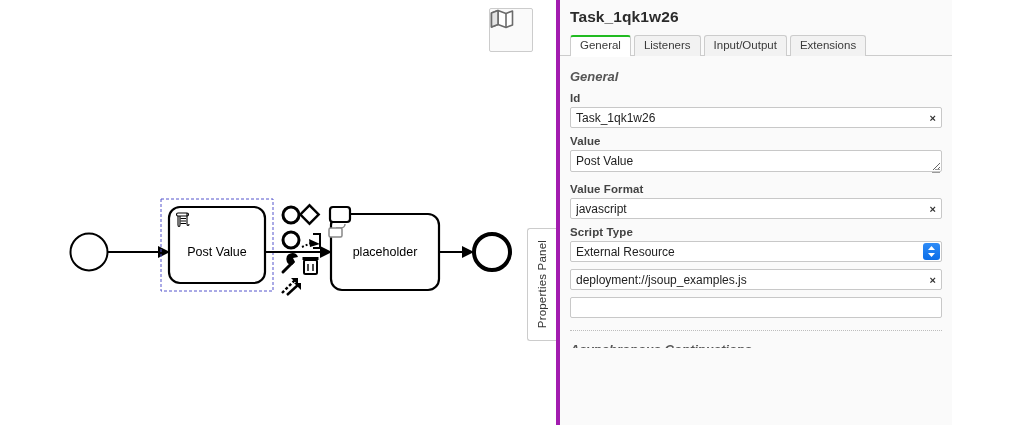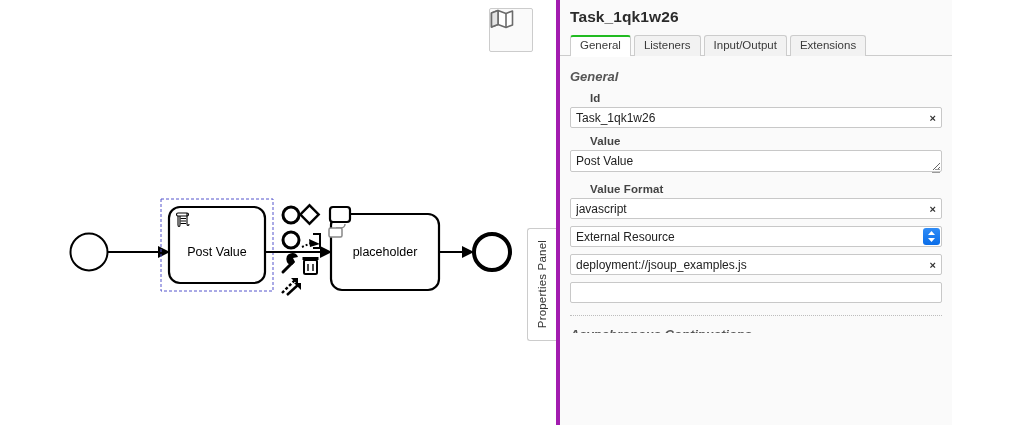--- a/index.html
+++ b/index.html
@@ -115,21 +115,20 @@
   .group-title.first { margin-top: 13px; }
 
   .field { margin-bottom: 7px; }
   .field-label {
     display: block;
     font-size: 11.5px;
     font-weight: bold;
     color: #444444;
     margin-bottom: 3px;
     letter-spacing: .1px;
-    margin-left: 20px;
   }
   .input-wrap { position: relative; }
   input.txt, textarea.txt {
     width: 100%;
     font-family: "Liberation Sans", sans-serif;
     font-size: 12px;
     color: #222222;
     padding: 3px 22px 3px 5px;
     border: 1px solid #c8c8c8;
     border-radius: 2px;
@@ -341,20 +340,21 @@
 
       <div class="field">
         <label class="field-label">Value Format</label>
         <div class="input-wrap">
           <input class="txt" type="text" readonly="" value="javascript" style="">
           <span class="clear-x">×</span>
         </div>
       </div>
 
       <div class="field">
+        <label class="field-label">Script Type</label>
         <div class="sel-wrap">
           <select class="sel">
             <option>External Resource</option>
           </select>
           <span class="sel-stepper">
             <svg width="9" height="13" viewBox="0 0 9 13">
               <polygon points="4.5,1 8,5 1,5" fill="#ffffff"></polygon>
               <polygon points="4.5,12 8,8 1,8" fill="#ffffff"></polygon>
             </svg>
           </span>

